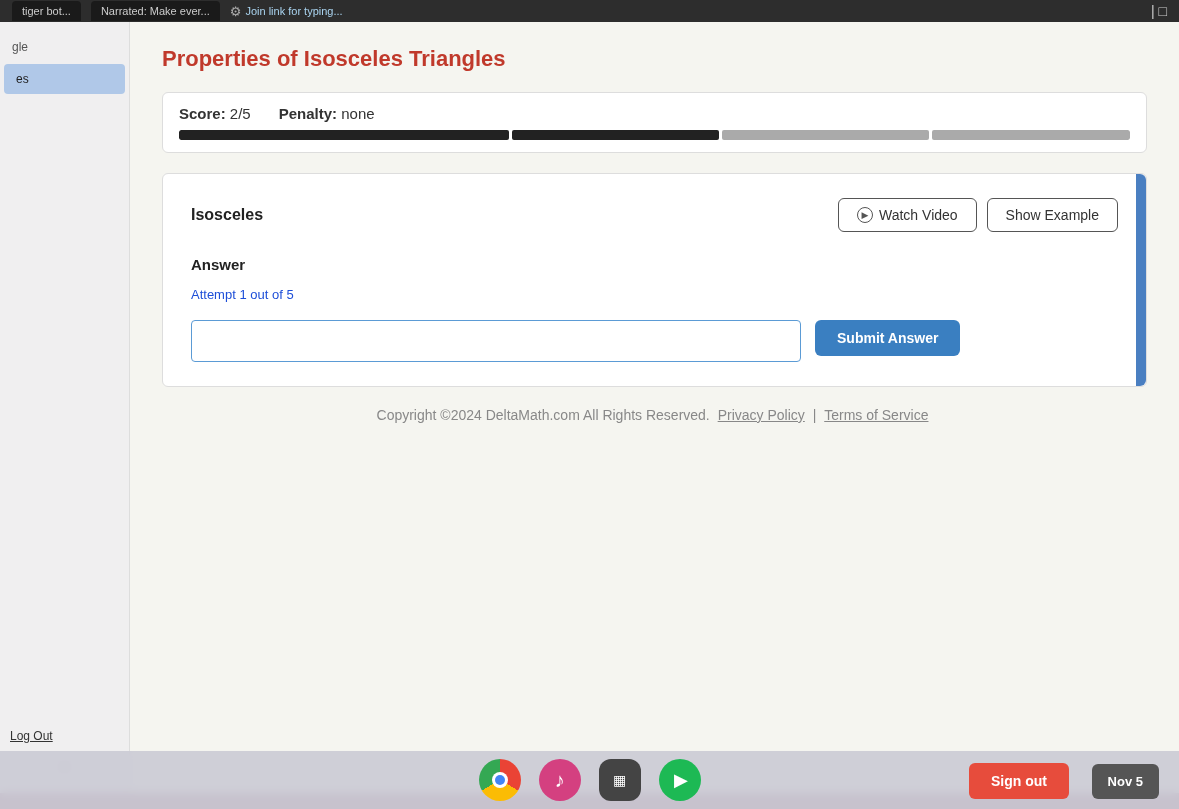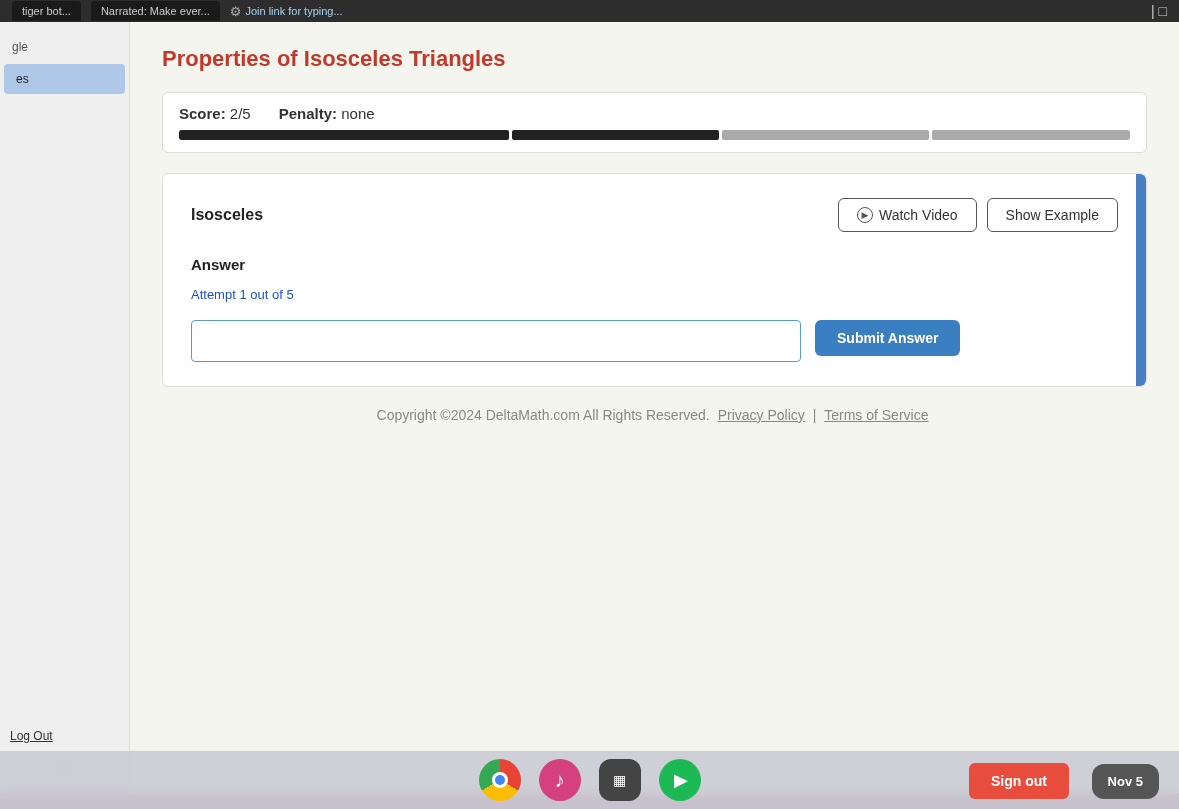--- a/index.html
+++ b/index.html
@@ -310,21 +310,21 @@
       font-weight: bold;
       cursor: pointer;
     }
     .date-badge {
       position: absolute;
       bottom: 10px;
       right: 20px;
       background: #555;
       color: white;
       padding: 10px 16px;
-      border-radius: 12px;
+      border-radius: 6px;
       font-size: 13px;
       font-weight: bold;
     }
   </style>
 </head>
 <body>
 
 <div class="browser-bar">
   <div class="browser-tab">
     <span>tiger bot...</span>

